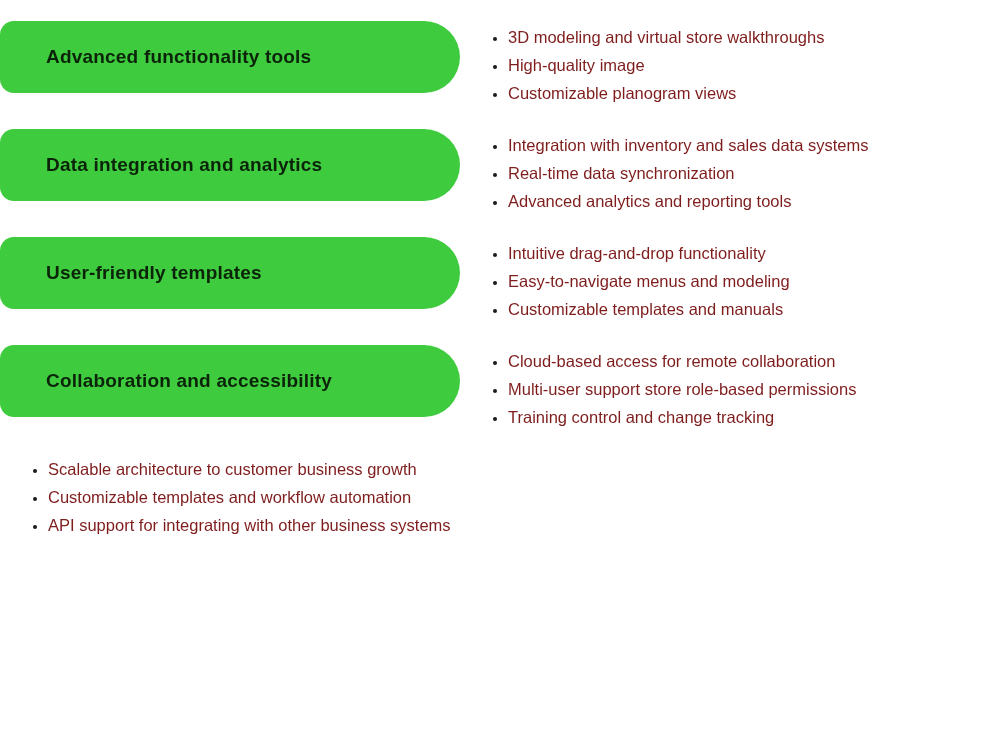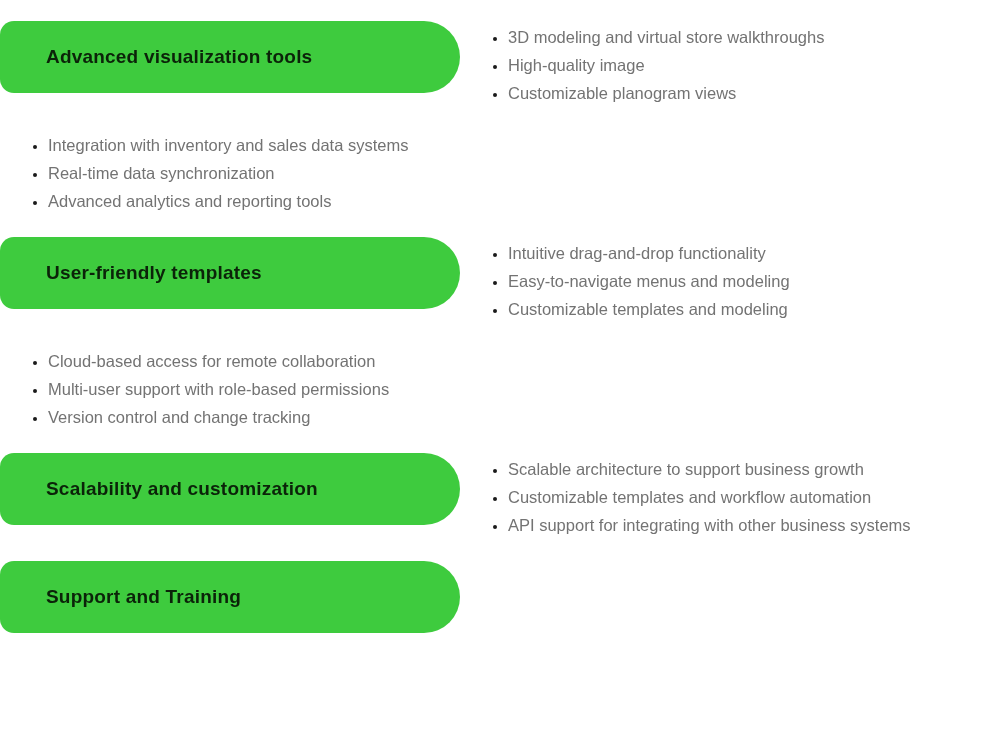--- a/index.html
+++ b/index.html
@@ -44,90 +44,90 @@
     width: 505px;
   }
   ul.bullets {
     list-style: disc;
     padding-left: 20px;
     color: #404040;
   }
   ul.bullets li {
     font-size: 16.5px;
     line-height: 28px;
-    color: #737373;
+    color: #7f1d1d;
   }
   ul.bullets li::marker {
     color: #1a1a1a;
     font-size: 14px;
   }
 </style>
 </head>
 <body>
 
 <div class="page">
 
   <div class="feature-row">
     <div class="pill">
-      <span class="pill-label">Advanced visualization tools</span>
+      <span class="pill-label">Advanced functionality tools</span>
     </div>
     <div class="bullets-col">
       <ul class="bullets">
         <li>3D modeling and virtual store walkthroughs</li>
         <li>High-quality image</li>
         <li>Customizable planogram views</li>
       </ul>
     </div>
   </div>
 
   <div class="feature-row">
+    <div class="pill">
+      <span class="pill-label">Data integration and analytics</span>
+    </div>
     <div class="bullets-col">
       <ul class="bullets">
         <li>Integration with inventory and sales data systems</li>
         <li>Real-time data synchronization</li>
         <li>Advanced analytics and reporting tools</li>
       </ul>
     </div>
   </div>
 
   <div class="feature-row">
     <div class="pill">
       <span class="pill-label">User-friendly templates</span>
     </div>
     <div class="bullets-col">
       <ul class="bullets">
         <li>Intuitive drag-and-drop functionality</li>
         <li>Easy-to-navigate menus and modeling</li>
-        <li>Customizable templates and modeling</li>
+        <li>Customizable templates and manuals</li>
+      </ul>
+    </div>
+  </div>
+
+  <div class="feature-row">
+    <div class="pill">
+      <span class="pill-label">Collaboration and accessibility</span>
+    </div>
+    <div class="bullets-col">
+      <ul class="bullets">
+        <li>Cloud-based access for remote collaboration</li>
+        <li>Multi-user support store role-based permissions</li>
+        <li>Training control and change tracking</li>
       </ul>
     </div>
   </div>
 
   <div class="feature-row">
     <div class="bullets-col">
       <ul class="bullets">
-        <li>Cloud-based access for remote collaboration</li>
-        <li>Multi-user support with role-based permissions</li>
-        <li>Version control and change tracking</li>
-      </ul>
-    </div>
-  </div>
-
-  <div class="feature-row">
-    <div class="pill">
-      <span class="pill-label">Scalability and customization</span>
-    </div>
-    <div class="bullets-col">
-      <ul class="bullets">
-        <li>Scalable architecture to support business growth</li>
+        <li>Scalable architecture to customer business growth</li>
         <li>Customizable templates and workflow automation</li>
         <li>API support for integrating with other business systems</li>
       </ul>
     </div>
   </div>
 
   <div class="feature-row">
-    <div class="pill">
-      <span class="pill-label">Support and Training</span>
-    </div>
   </div>
 
 </div>
 
 </body></html>

